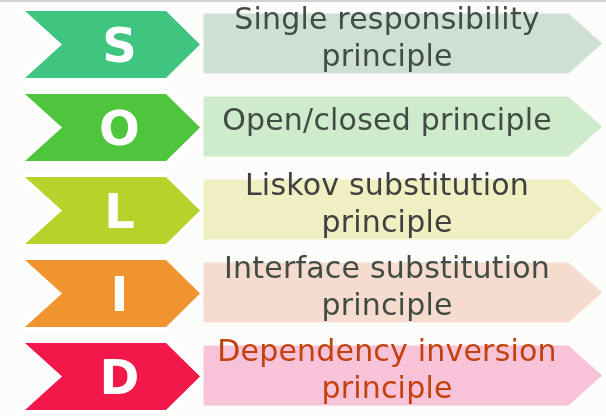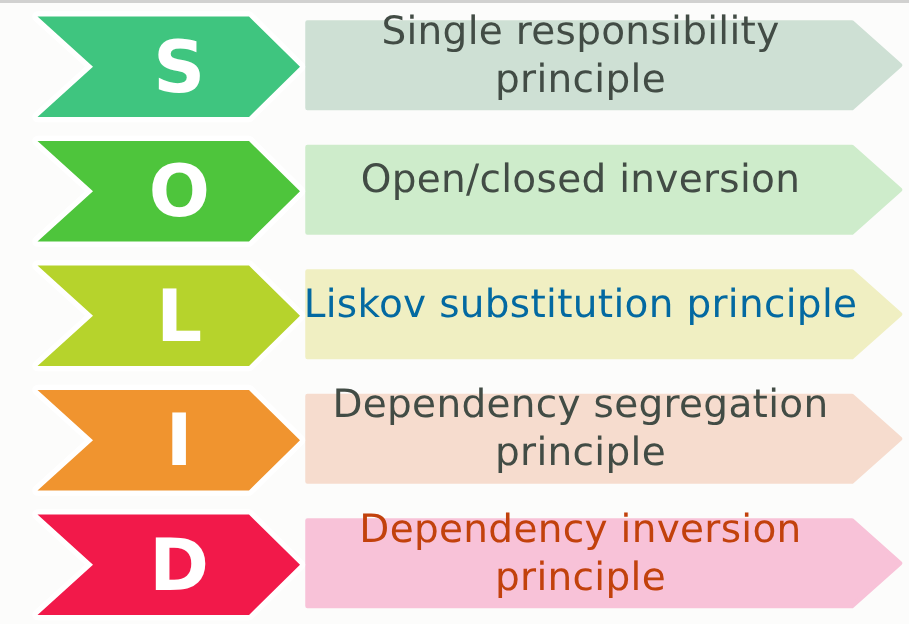--- a/index.html
+++ b/index.html
@@ -72,21 +72,21 @@
   .band-label {
     position: absolute;
     left: 202px;
     top: 9px;
     width: 370px;
     height: 49px;
     display: flex;
     align-items: center;
     justify-content: center;
     text-align: center;
-    font-size: 26px;
+    font-size: 30px;
     line-height: 1.22;
     white-space: pre-line;
     letter-spacing: 0.2px;
   }
 </style>
 </head>
 <body>
 
 <div id="canvas">
   <div class="top-line"></div>
@@ -100,43 +100,43 @@
     <svg class="arrow-svg" viewBox="-6 -6 187 79" aria-hidden="true">
       <polygon points="0,0 141,0 175,33.5 141,67 0,67 37,33.5" style="fill: rgb(63, 197, 127);"></polygon>
     </svg>
     <div class="arrow-letter" style="color: rgb(255, 255, 255);">S</div>
   </div>
 
   <div class="row" style="top:87px">
     <svg class="band-svg" viewBox="0 0 402 61" aria-hidden="true">
       <polygon points="3,2 366,2 398,30.5 366,59 3,59" style="fill: rgb(206, 236, 203); stroke: rgb(206, 236, 203);"></polygon>
     </svg>
-    <div class="band-label" style="color: rgb(66, 76, 69);">Open/closed inversion</div>
+    <div class="band-label" style="color: rgb(66, 76, 69);">Open/closed principle</div>
     <svg class="arrow-svg" viewBox="-6 -6 187 79" aria-hidden="true">
       <polygon points="0,0 141,0 175,33.5 141,67 0,67 37,33.5" style="fill: rgb(78, 197, 60);"></polygon>
     </svg>
     <div class="arrow-letter" style="color: rgb(255, 255, 255);">O</div>
   </div>
 
   <div class="row" style="top:170px">
     <svg class="band-svg" viewBox="0 0 402 61" aria-hidden="true">
       <polygon points="3,2 366,2 398,30.5 366,59 3,59" style="fill: rgb(240, 239, 194); stroke: rgb(240, 239, 194);"></polygon>
     </svg>
-    <div class="band-label" style="color: #0369a1;">Liskov substitution principle</div>
+    <div class="band-label" style="color: #404040;">Liskov substitution principle</div>
     <svg class="arrow-svg" viewBox="-6 -6 187 79" aria-hidden="true">
       <polygon points="0,0 141,0 175,33.5 141,67 0,67 37,33.5" style="fill: rgb(182, 211, 44);"></polygon>
     </svg>
     <div class="arrow-letter" style="color: rgb(255, 255, 255);">L</div>
   </div>
 
   <div class="row" style="top:253px">
     <svg class="band-svg" viewBox="0 0 402 61" aria-hidden="true">
       <polygon points="3,2 366,2 398,30.5 366,59 3,59" style="fill: rgb(246, 220, 206); stroke: rgb(246, 220, 206);"></polygon>
     </svg>
-    <div class="band-label" style="color: rgb(66, 76, 69);">Dependency segregation
+    <div class="band-label" style="color: rgb(66, 76, 69);">Interface substitution
 principle</div>
     <svg class="arrow-svg" viewBox="-6 -6 187 79" aria-hidden="true">
       <polygon points="0,0 141,0 175,33.5 141,67 0,67 37,33.5" style="fill: rgb(240, 148, 47);"></polygon>
     </svg>
     <div class="arrow-letter" style="color: rgb(255, 255, 255);">I</div>
   </div>
 
   <div class="row" style="top:336px">
     <svg class="band-svg" viewBox="0 0 402 61" aria-hidden="true">
       <polygon points="3,2 366,2 398,30.5 366,59 3,59" style="fill: rgb(248, 194, 216); stroke: rgb(248, 194, 216);"></polygon>

